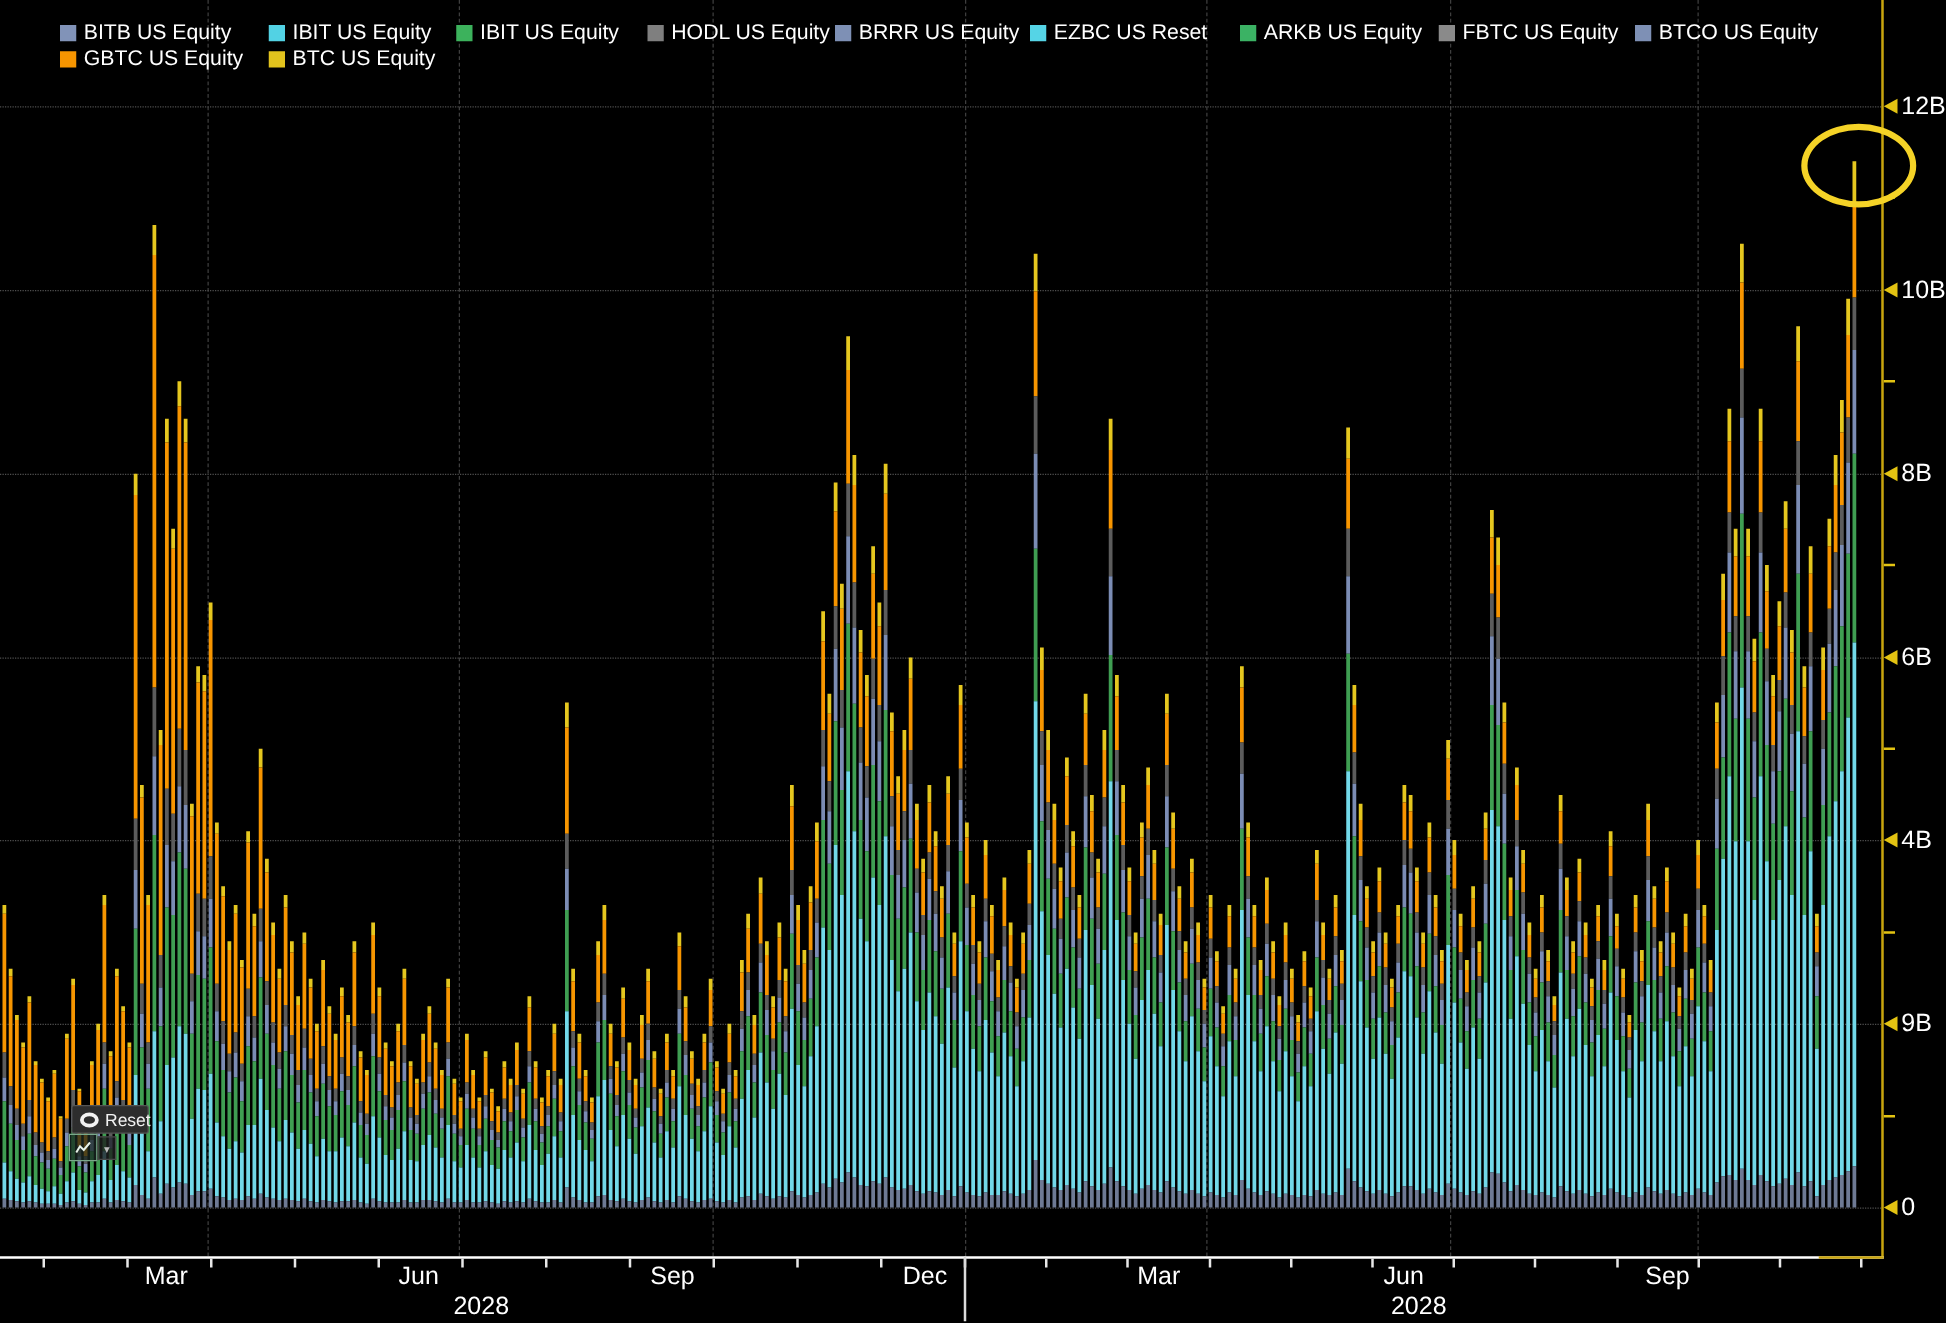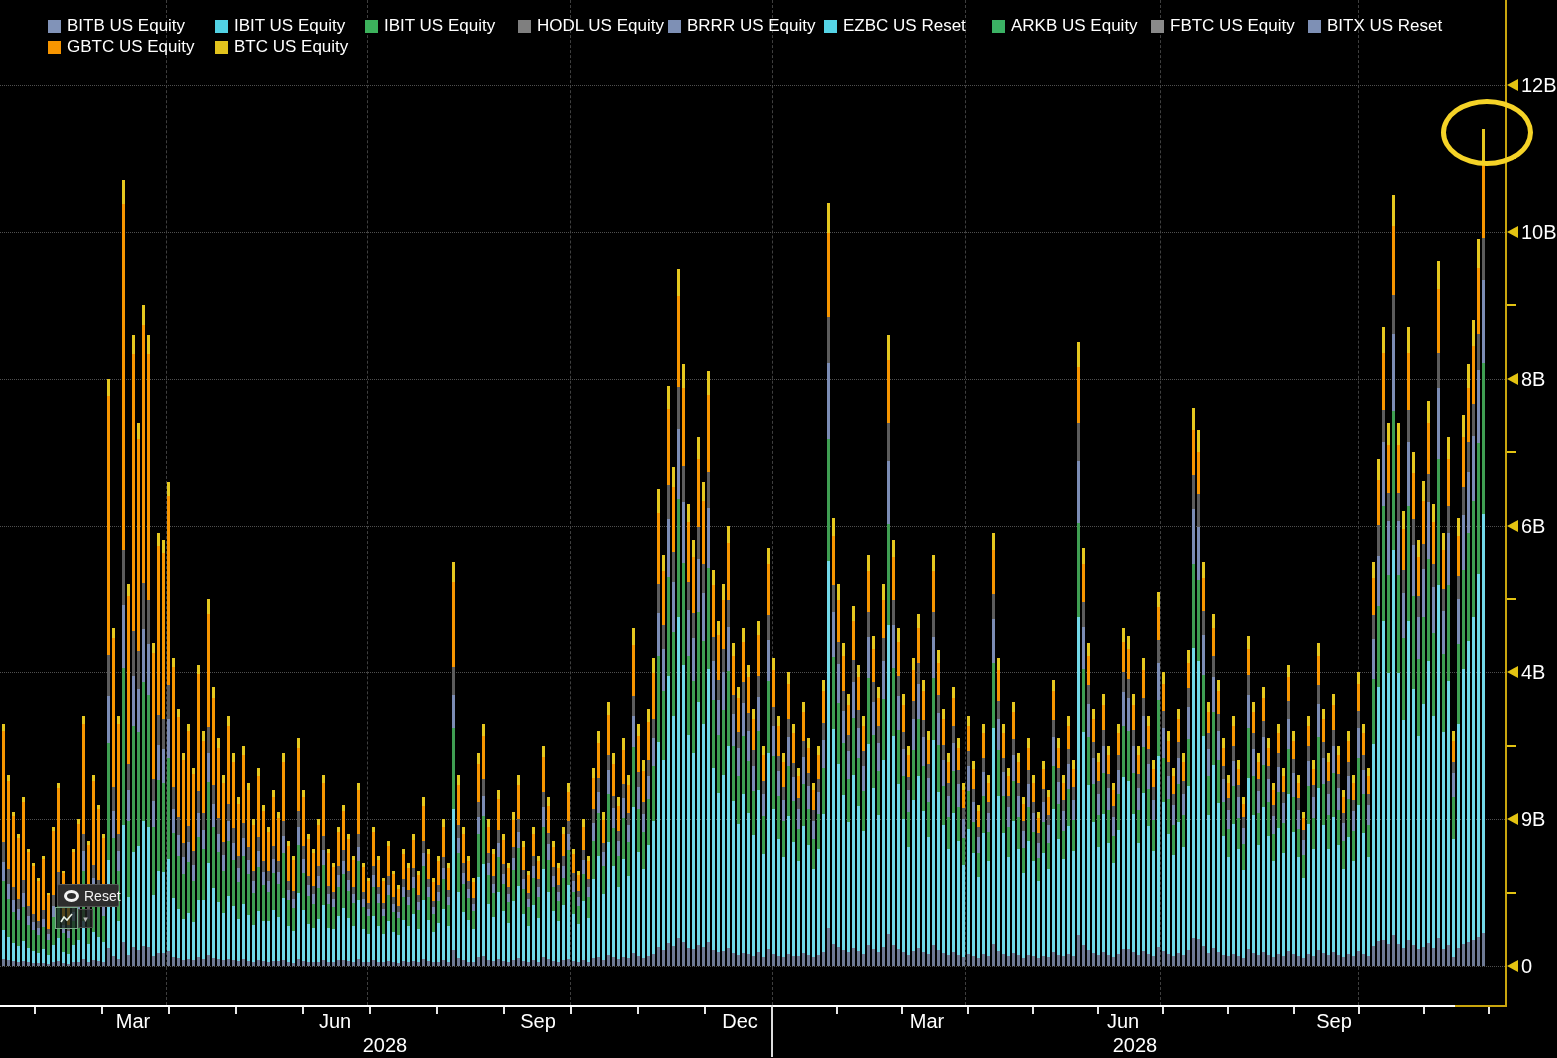--- a/index.html
+++ b/index.html
@@ -2831,21 +2831,21 @@
       <div class="legend-item" style="left: 992px; top: 16px;">
         <div class="legend-swatch" style="background: rgb(59, 178, 100);"></div>
         <div class="legend-label">ARKB US Equity</div>
       </div>
       <div class="legend-item" style="left: 1151px; top: 16px;">
         <div class="legend-swatch" style="background: rgb(138, 138, 138);"></div>
         <div class="legend-label">FBTC US Equity</div>
       </div>
       <div class="legend-item" style="left: 1308px; top: 16px;">
         <div class="legend-swatch" style="background: rgb(126, 144, 181);"></div>
-        <div class="legend-label">BITX US Reset</div>
+        <div class="legend-label">BTCO US Equity</div>
       </div>
       <div class="legend-item" style="left: 48px; top: 37px;">
         <div class="legend-swatch" style="background: rgb(247, 149, 0);"></div>
         <div class="legend-label">GBTC US Equity</div>
       </div>
       <div class="legend-item" style="left: 215px; top: 37px;">
         <div class="legend-swatch" style="background: rgb(226, 195, 29);"></div>
         <div class="legend-label">BTC US Equity</div>
       </div>
     </div>

